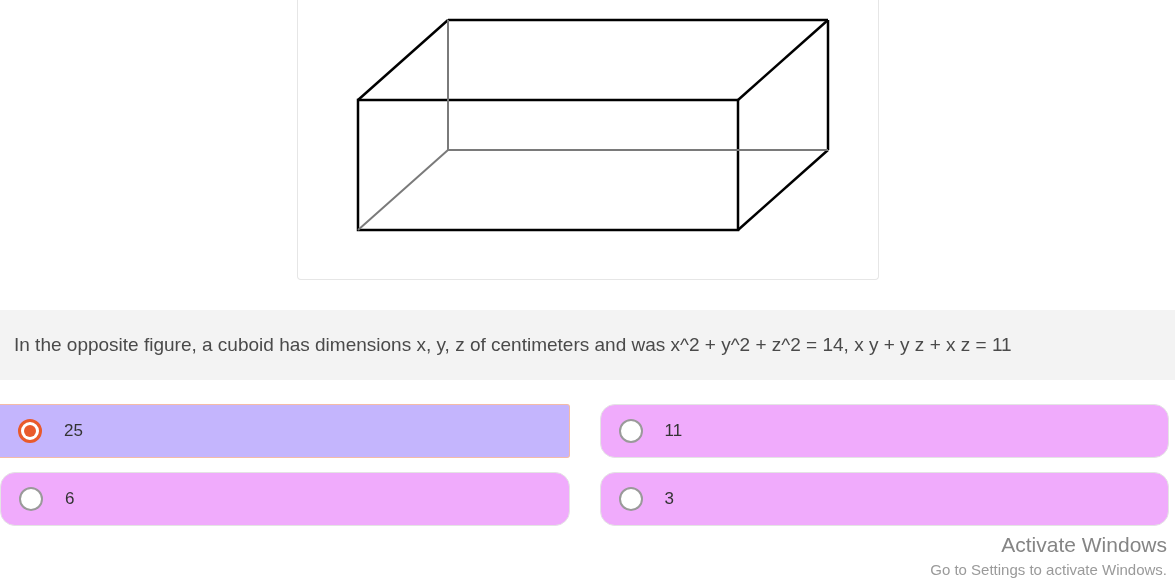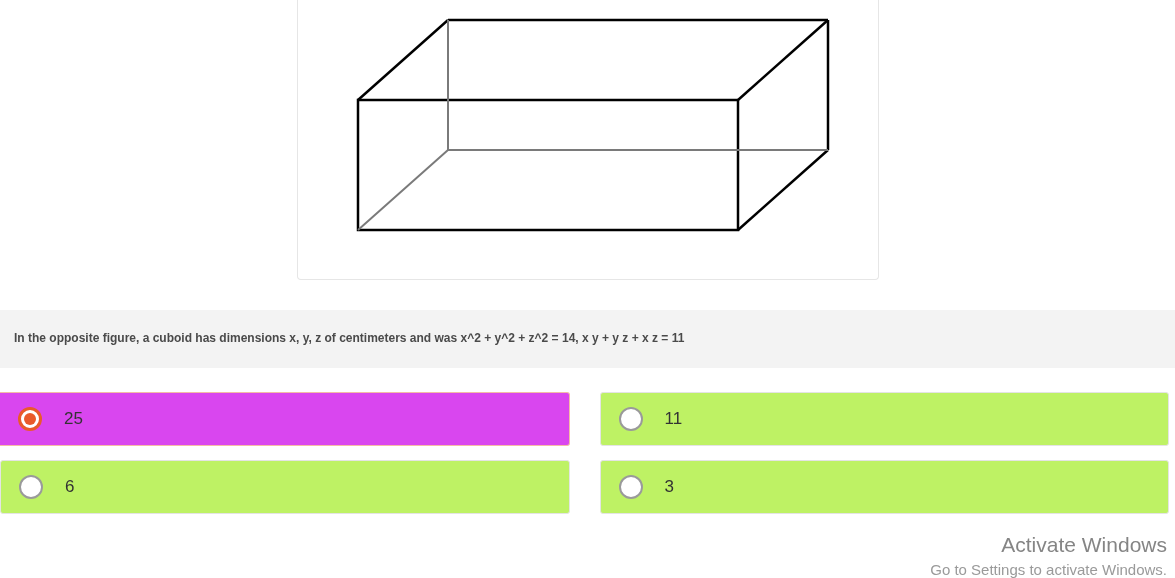--- a/index.html
+++ b/index.html
@@ -21,45 +21,45 @@
   .figure-card {
     border: 1px solid #e6e6e6;
     border-top: none;
     border-radius: 0 0 4px 4px;
     padding: 0 30px 20px 30px;
     background: #fff;
   }
   .question-block {
     background: #f3f3f3;
     padding: 18px 14px 18px 14px;
-    font-size: 12px;
+    font-size: 19px;
     line-height: 1.8;
     color: #4a4a4a;
-    font-weight: 700;
+    font-weight: 400;
   }
   .options-grid {
     display: grid;
     grid-template-columns: 1fr 1fr;
     gap: 14px 30px;
     margin-top: 24px;
     padding-right: 6px;
   }
   .option {
     display: flex;
     align-items: center;
     border: 1px solid #e4e4e4;
-    border-radius: 3px;
+    border-radius: 15px;
     padding: 14px 18px;
     font-size: 17px;
     color: #333;
-    background: #bef264;
+    background: #f0abfc;
     cursor: pointer;
   }
   .option.selected {
-    background: #d946ef;
+    background: #c4b5fd;
     border-color: #f4bba6;
     border-left: none;
     border-radius: 0 3px 3px 0;
   }
   .radio {
     width: 24px;
     height: 24px;
     border: 2px solid #9a9a9a;
     border-radius: 50%;
     margin-right: 22px;

